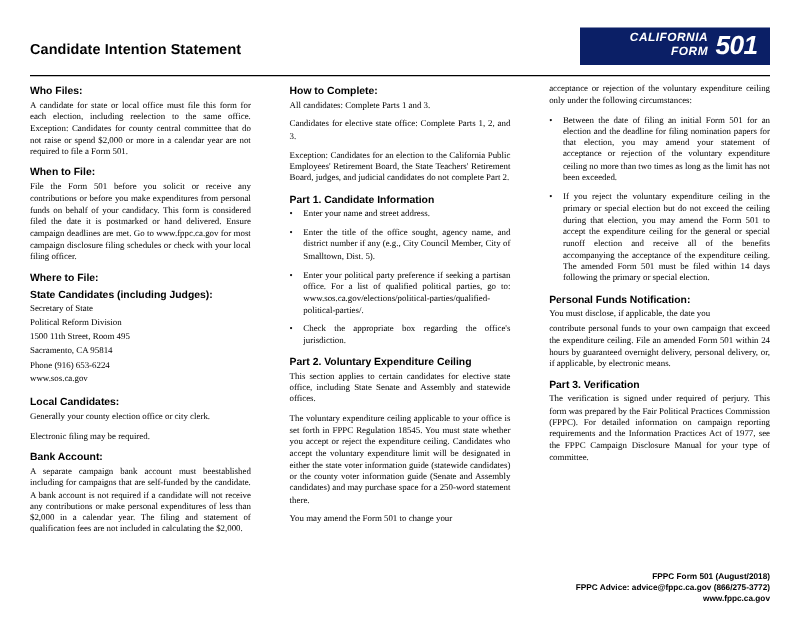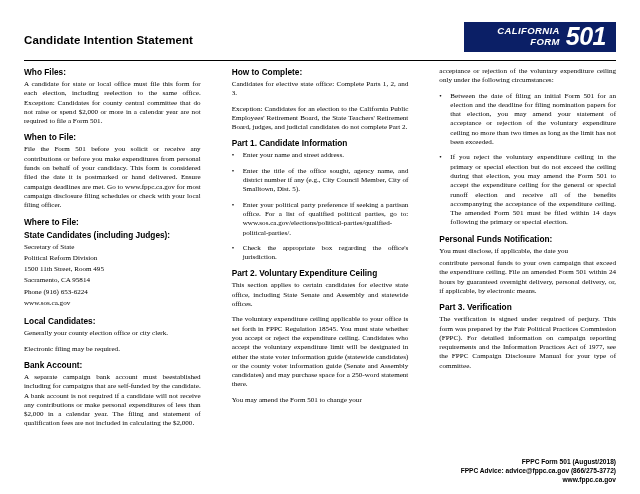--- a/index.html
+++ b/index.html
@@ -51,21 +51,21 @@
   .badge-words {
     font-family: "Liberation Sans", sans-serif;
     font-size: 9.5px;
     font-weight: bold;
     line-height: 10.5px;
     text-align: right;
     letter-spacing: 0.4px;
   }
   .badge-number {
     font-family: "Liberation Sans", sans-serif;
-    font-size: 25px;
+    font-size: 21px;
     font-weight: bold;
     line-height: 25px;
     letter-spacing: -0.5px;
   }
   .rule {
     border: 0;
     border-top: 1px solid #000;
     margin: 4px 0 6px 0;
   }
   
@@ -165,20 +165,21 @@
       <h2 class="sec gap">Local Candidates:</h2>
       <p>Generally your county election office or city clerk.</p>
       <p>Electronic filing may be required.</p>
 
       <h2 class="sec">Bank Account:</h2>
       <p>A separate campaign bank account must beestablished including for campaigns that are self-funded by the candidate.  A bank account is not required if a candidate will not receive any contributions or make personal expenditures of less than $2,000 in a calendar year. The filing and statement of qualification fees are not included in calculating the $2,000.</p>
     </div>
 
     <div class="col">
       <h2 class="sec">How to Complete:</h2>
+      <p>All candidates: Complete Parts 1 and 3.</p>
       <p>Candidates for elective state office: Complete Parts 1, 2, and 3.</p>
       <p>Exception:  Candidates for an election to the California Public Employees' Retirement Board, the State Teachers' Retirement Board, judges, and judicial candidates do not complete Part 2.</p>
 
       <h2 class="sec">Part 1. Candidate Information</h2>
       <div class="bullet">
         <span class="dot">•</span>
         <span class="btxt">Enter your name and street address.</span>
       </div>
       <div class="bullet">
         <span class="dot">•</span>

